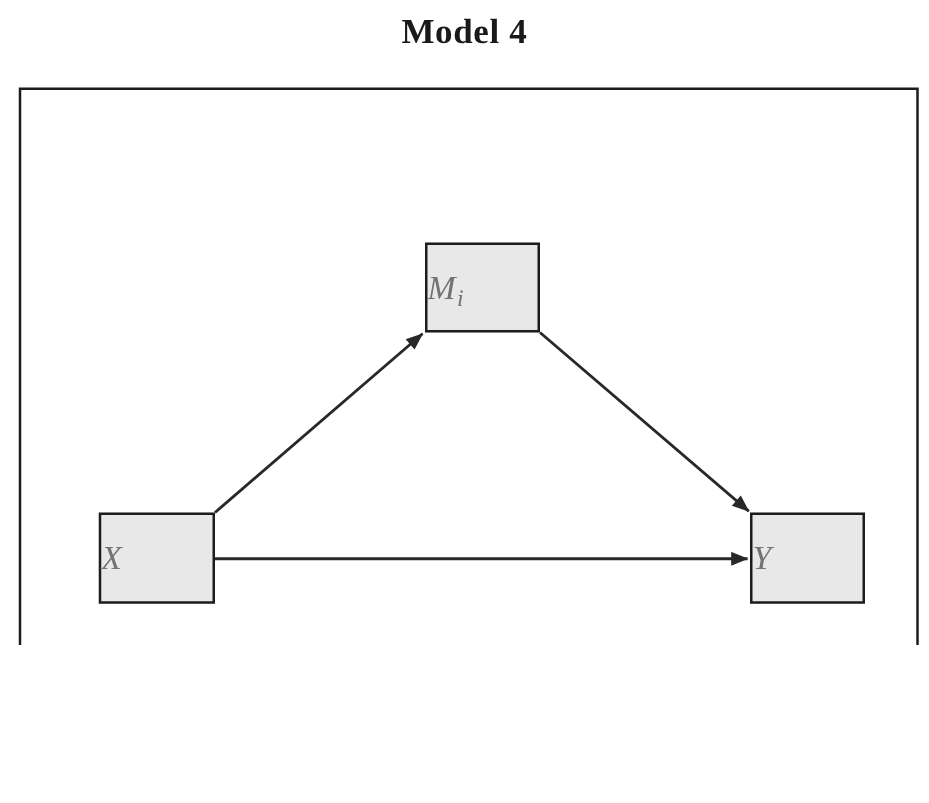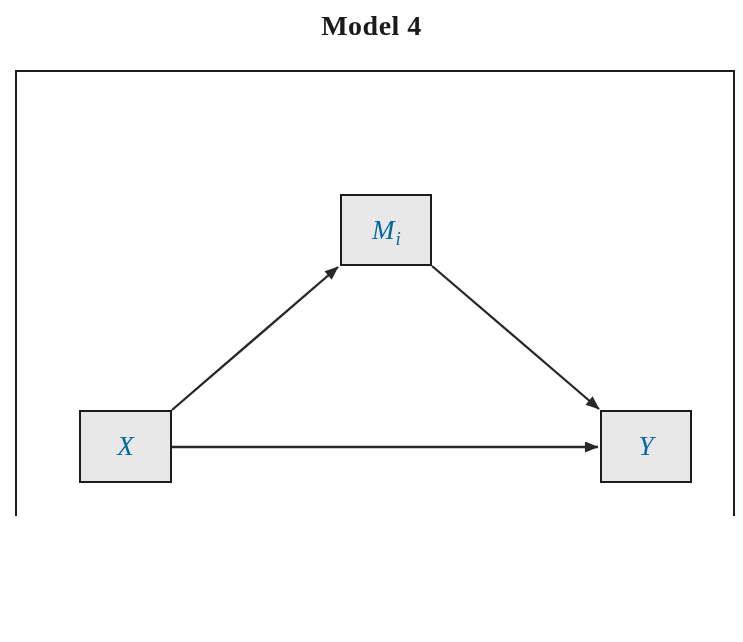--- a/index.html
+++ b/index.html
@@ -44,22 +44,22 @@
     height: 642px;
     pointer-events: none;
   }
   .node {
     position: absolute;
     box-sizing: border-box;
     background: #e8e8e8;
     border: 2.5px solid #1c1c1c;
     display: flex;
     align-items: center;
-    justify-content: center;
-    color: #0369a1;
+    justify-content: flex-start;
+    color: #737373;
   }
   .node-x { left: 79px;  top: 410px; width: 93px; height: 73px; }
   .node-m { left: 340px; top: 194px; width: 92px; height: 72px; }
   .node-y { left: 600px; top: 410px; width: 92px; height: 73px; }
   .node-label {
     font-style: italic;
     font-size: 27px;
     line-height: 1;
   }
   .node-label sub {

